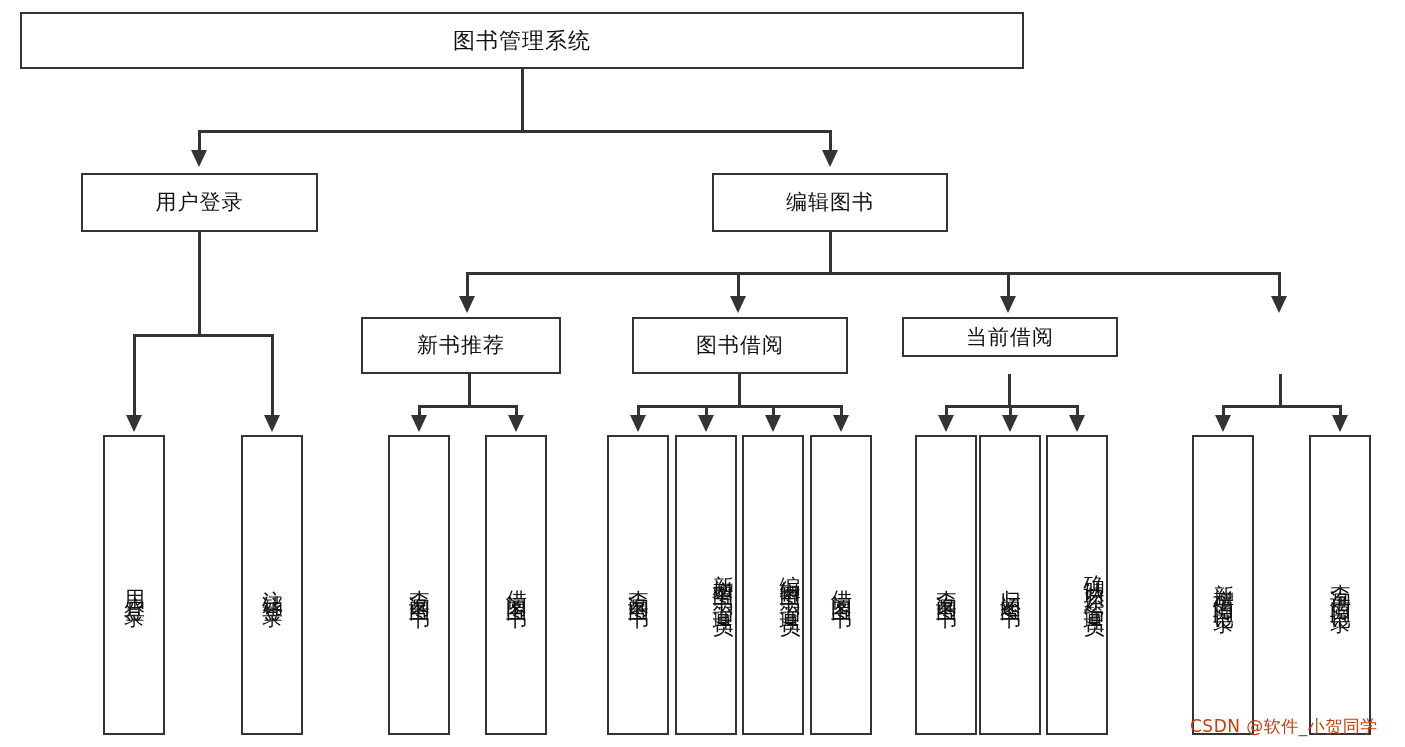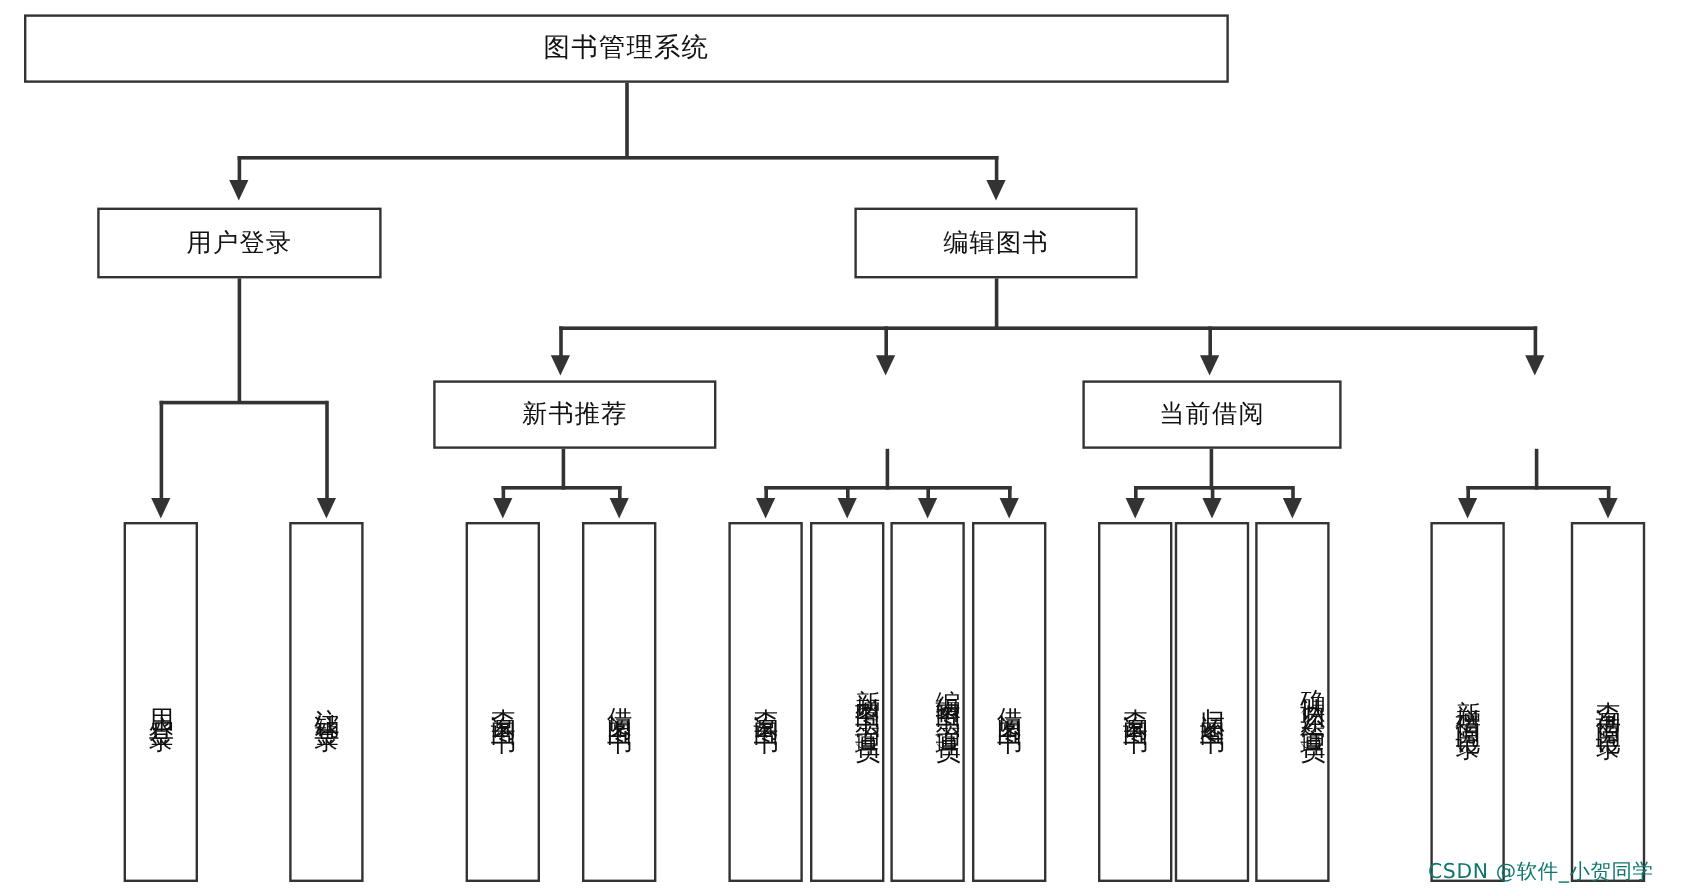--- a/index.html
+++ b/index.html
@@ -68,21 +68,21 @@
     border-left: 8px solid transparent;
     border-right: 8px solid transparent;
     border-top: 17px solid #333333;
   }
   
   #watermark {
     position: absolute;
     left: 1190px;
     top: 715px;
     font-size: 17px;
-    color: #0f766e;
+    color: #c2410c;
     white-space: nowrap;
     letter-spacing: 0.5px;
   }
 </style>
 </head>
 <body>
 
 <div id="canvas">
 
   <div class="node title" style="left:20px; top:12px; width:1004px; height:57px;">
@@ -115,24 +115,27 @@
   <div class="hline" style="left:466px; top:272px; width:815px; height:3px;"></div>
   <div class="vline" style="left:466px; top:272px; width:3px; height:26px;"></div>
   <div class="arrow" style="left:459px; top:296px;"></div>
   <div class="vline" style="left:737px; top:272px; width:3px; height:26px;"></div>
   <div class="arrow" style="left:730px; top:296px;"></div>
   <div class="vline" style="left:1007px; top:272px; width:3px; height:26px;"></div>
   <div class="arrow" style="left:1000px; top:296px;"></div>
   <div class="vline" style="left:1278px; top:272px; width:3px; height:26px;"></div>
   <div class="arrow" style="left:1271px; top:296px;"></div>
 
-  <div class="node horiz" style="left:361px; top:317px; width:236px; height:57px;">
+  <div class="node horiz" style="left:361px; top:317px; width:200px; height:57px;">
     <span>新书推荐</span>
   </div>
-  <div class="node horiz" style="left:902px; top:317px; width:216px; height:57px;">
+  <div class="node horiz" style="left:632px; top:317px; width:216px; height:57px;">
+    <span>图书借阅</span>
+  </div>
+  <div class="node horiz" style="left:902px; top:317px; width:216px; height:40px;">
     <span>当前借阅</span>
   </div>
 
   <div class="vline" style="left:468px; top:374px; width:3px; height:34px;"></div>
   <div class="hline" style="left:418px; top:405px; width:100px; height:3px;"></div>
   <div class="vline" style="left:418px; top:405px; width:3px; height:12px;"></div>
   <div class="arrow" style="left:411px; top:415px;"></div>
   <div class="vline" style="left:515px; top:405px; width:3px; height:12px;"></div>
   <div class="arrow" style="left:508px; top:415px;"></div>
 

